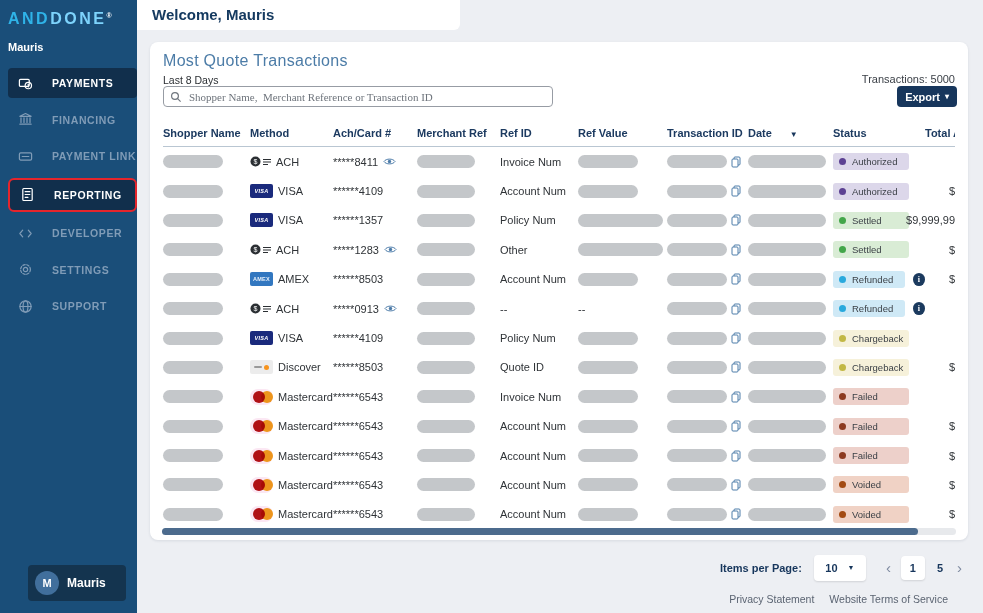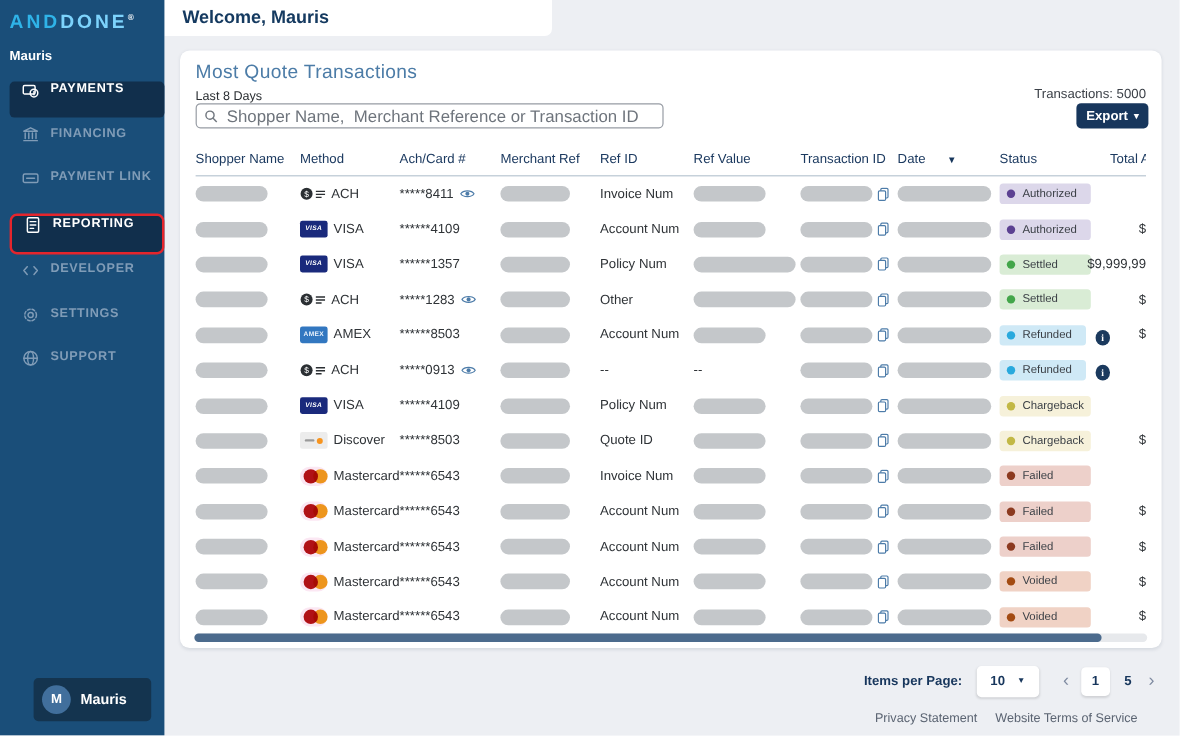--- a/index.html
+++ b/index.html
@@ -5,49 +5,49 @@
   html,body{margin:0;padding:0}
   body{width:983px;height:613px;position:relative;overflow:hidden;
        font-family:"Liberation Sans",sans-serif;background:#edeff3;-webkit-font-smoothing:antialiased}
   
   .sidebar{position:absolute;left:0;top:0;width:137px;height:613px;background:#1a4e79;z-index:2}
   .logo{position:absolute;left:8px;top:10px;font-weight:bold;font-size:16px;letter-spacing:2.5px;white-space:nowrap}
   .logo .p1{color:#2fb3e8}.logo .p2{color:#7dd3fc}
   .logo .reg{color:#ffffff;font-size:7px;vertical-align:super;letter-spacing:0}
   .org-label{position:absolute;left:8px;top:41px;color:#ffffff;font-size:11px;font-weight:bold}
   .nav{position:absolute;left:8px;right:0;top:68px;display:flex;flex-direction:column;gap:6.5px}
-  .nav-item{height:30px;display:flex;gap:9px;padding-left:10px;color:#809cb7;
+  .nav-item{height:30px;display:flex;align-items:center;gap:19px;padding-left:10px;color:#809cb7;
             font-size:10.5px;font-weight:bold;letter-spacing:.6px;border-radius:4px;cursor:pointer;box-sizing:border-box}
   .nav-item.active{background:#112f4c;color:#ffffff}
   .nav-item.highlighted{background:#112f4c;color:#ffffff;border:2px solid #e5252c;border-radius:6px;height:34px}
   .nav-item svg{flex:0 0 auto}
   .user-chip{position:absolute;left:28px;bottom:12px;width:98px;height:36px;background:#14344f;border-radius:4px;
              display:flex;align-items:center;gap:8px;padding-left:7px;box-sizing:border-box;cursor:pointer}
   .avatar{width:24px;height:24px;border-radius:50%;background:#416f9c;color:#fff;font-size:11px;font-weight:bold;
           display:flex;align-items:center;justify-content:center}
   .user-name{color:#fff;font-size:12px;font-weight:bold}
   
   .welcome-bar{position:absolute;left:137px;top:0;width:323px;height:30px;background:#ffffff;border-radius:0 0 6px 0}
   .welcome-title{position:absolute;left:15px;top:0;line-height:30px;font-size:15px;font-weight:bold;color:#153a60}
   .card{position:absolute;left:150px;top:42px;width:818px;height:498px;background:#ffffff;border-radius:8px;
         box-shadow:0 1px 3px rgba(20,40,70,.10);overflow:hidden}
   .card-title{position:absolute;left:13px;top:10px;font-size:16px;color:#4c7ca7;letter-spacing:.3px}
   .card-subtitle{position:absolute;left:13px;top:32px;font-size:10.5px;color:#2b2f33}
   .search-wrap{position:absolute;left:13px;top:44px;width:390px;height:21px;border:1px solid #979ca4;border-radius:4px;
                display:flex;align-items:center;gap:5px;padding-left:6px;box-sizing:border-box;background:#fff}
-  .search-wrap input{border:none;outline:none;flex:1;font-size:14px;color:#33383e;font-family:Liberation Sans, sans-serif;background:transparent}
+  .search-wrap input{border:none;outline:none;flex:1;font-size:11px;color:#33383e;font-family:Liberation Serif, serif;background:transparent}
   .search-wrap input::placeholder{color:#6e747c}
   .trans-count{position:absolute;right:13px;top:31px;font-size:11px;color:#3c4148}
   .export-btn{position:absolute;right:11px;top:44px;height:21px;padding:0 8px;background:#17365c;color:#fff;border:none;
               border-radius:4px;font-size:11px;font-weight:bold;font-family:inherit;display:flex;align-items:center;gap:5px;cursor:pointer}
   .export-btn .caret{font-size:8px}
   
   .thead,.row{display:grid;grid-template-columns:87px 83px 84px 83px 78px 89px 81px 85px 92px 43px;
               align-items:center;padding-left:13px;box-sizing:border-box;width:805px}
-  .thead{position:absolute;left:0;top:78px;height:26px;font-size:11px;font-weight:normal;color:#1c3a60;white-space:nowrap;overflow:hidden}
+  .thead{position:absolute;left:0;top:78px;height:26px;font-size:11px;font-weight:bold;color:#1c3a60;white-space:nowrap;overflow:hidden}
   .thead .hcell{overflow:visible;white-space:nowrap}
   .sort-caret{font-size:8px;color:#17365c;margin-left:18px;cursor:pointer}
   .divider{position:absolute;left:13px;top:104px;width:792px;height:1px;background:#b9c6d2}
   .rows{position:absolute;left:0;top:105px}
   .row{height:29.4px;position:relative;font-size:11px;color:#2f3337}
   .bar{height:13px;background:#c4c7ca;border-radius:7px}
   .w60{width:60px}.w58{width:58px}.w78{width:78px}.w85{width:85px}
   .method-cell{display:flex;align-items:center;gap:5px}
   .cc{display:inline-flex;align-items:center;justify-content:center;width:23px;height:14px;border-radius:2px;
       font-size:5.5px;font-weight:bold;letter-spacing:.3px}
@@ -59,21 +59,21 @@
   .mc{display:inline-flex;align-items:center;width:28px;height:16px;border-radius:8px;background:#fbe7f3;
       justify-content:center;position:relative}
   .mc-c1{width:12px;height:12px;border-radius:50%;background:#b01116;position:absolute;left:3px}
   .mc-c2{width:12px;height:12px;border-radius:50%;background:#f1a51e;position:absolute;left:11px;mix-blend-mode:multiply}
   .cardnum{display:flex;align-items:center;gap:5px;white-space:nowrap}
   .txn-cell{display:flex;align-items:center;gap:4px}
   .copy-icon{cursor:pointer;display:inline-flex}
   .badge{display:inline-flex;align-items:center;gap:6px;width:76px;height:17px;border-radius:3px;
          padding-left:6px;box-sizing:border-box;font-size:9.5px;color:#3a3f45;white-space:nowrap}
   .dot{width:7px;height:7px;border-radius:50%}
-  .status-cell{display:flex;align-items:flex-end}
+  .status-cell{display:flex;align-items:center}
   .info-icon{width:13px;height:13px;border-radius:50%;background:#1b3a5e;color:#fff;font-size:8px;font-weight:bold;
              display:inline-flex;align-items:center;justify-content:center;margin-left:8px;cursor:pointer;font-family:"Liberation Serif",serif}
   .amount{position:absolute;right:0;top:0;height:29.4px;display:flex;align-items:center;white-space:nowrap;font-size:11px;color:#2f3337}
   .hscroll-track{position:absolute;left:12px;top:486px;width:794px;height:7px;background:#e7e9ec;border-radius:4px}
   .hscroll-thumb{width:756px;height:7px;background:#4c6b8d;border-radius:4px;cursor:grab}
   
   .pager{position:absolute;top:554px;left:137px;width:831px;height:27px;display:flex;align-items:center;justify-content:flex-end;gap:0}
   .pager-label{font-size:11px;font-weight:bold;color:#17365c;margin-right:12px}
   .pp-select{width:52px;height:26px;background:#fff;border-radius:4px;box-shadow:0 1px 2px rgba(0,0,0,.12);
              display:flex;align-items:center;justify-content:center;gap:10px;font-size:11px;font-weight:bold;color:#17365c;cursor:pointer}

